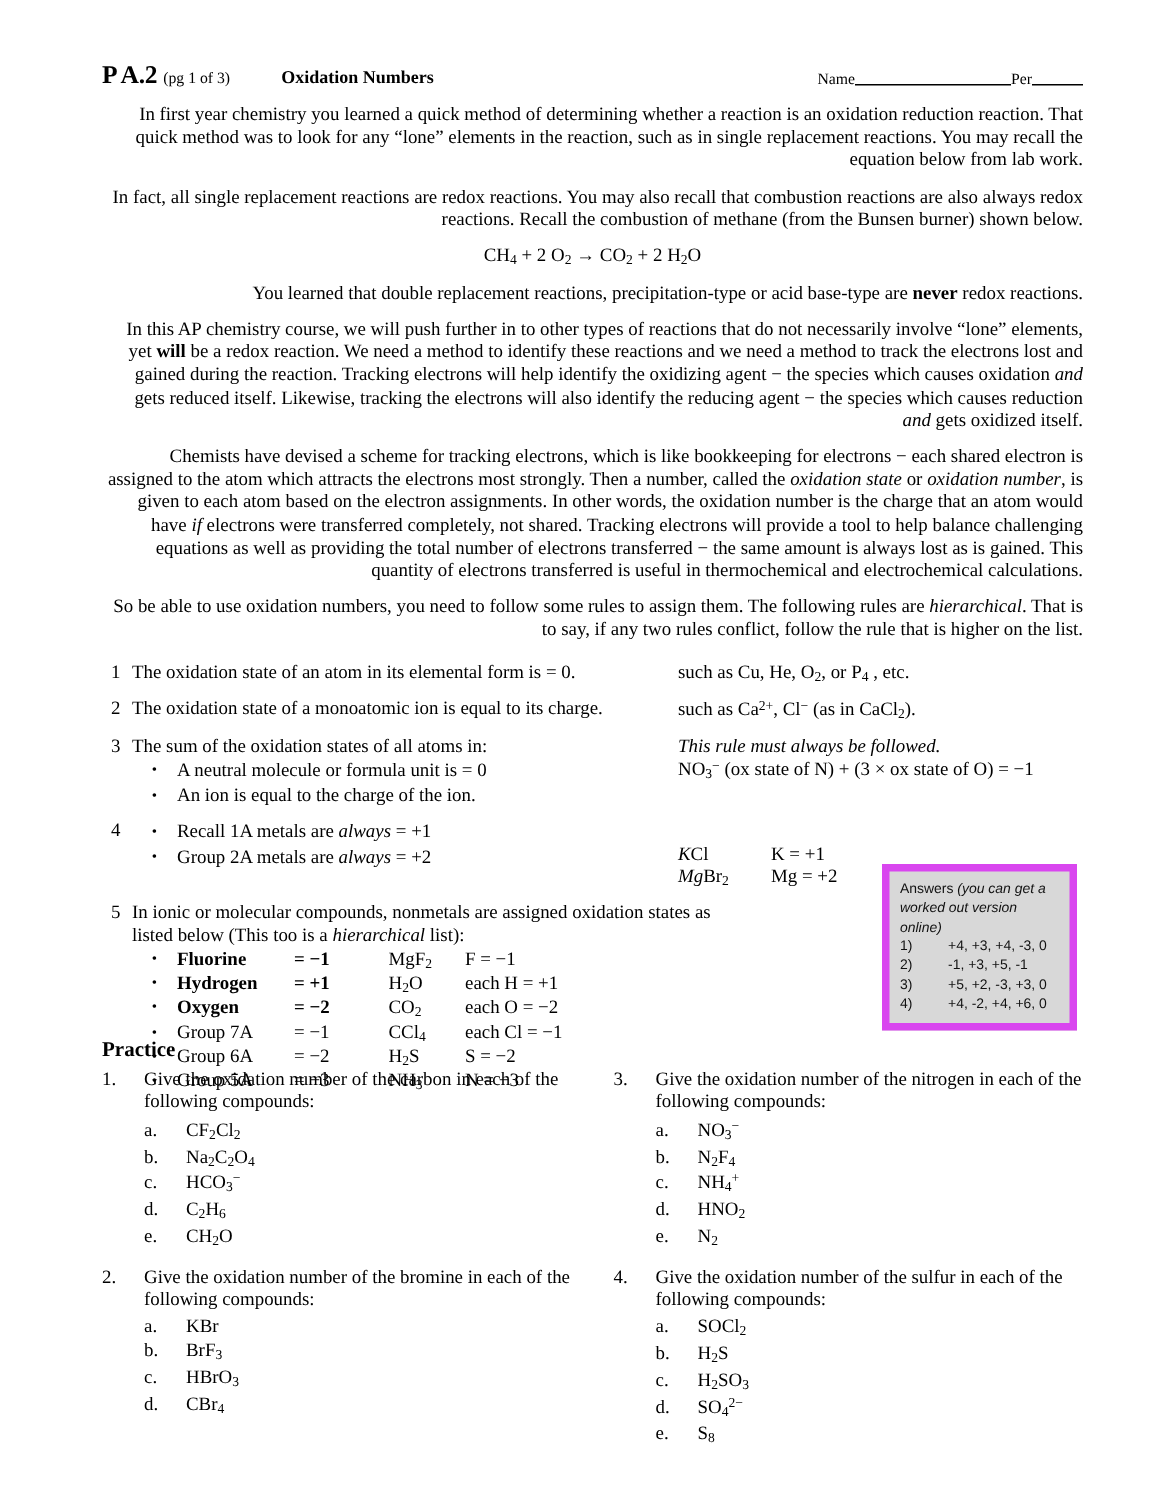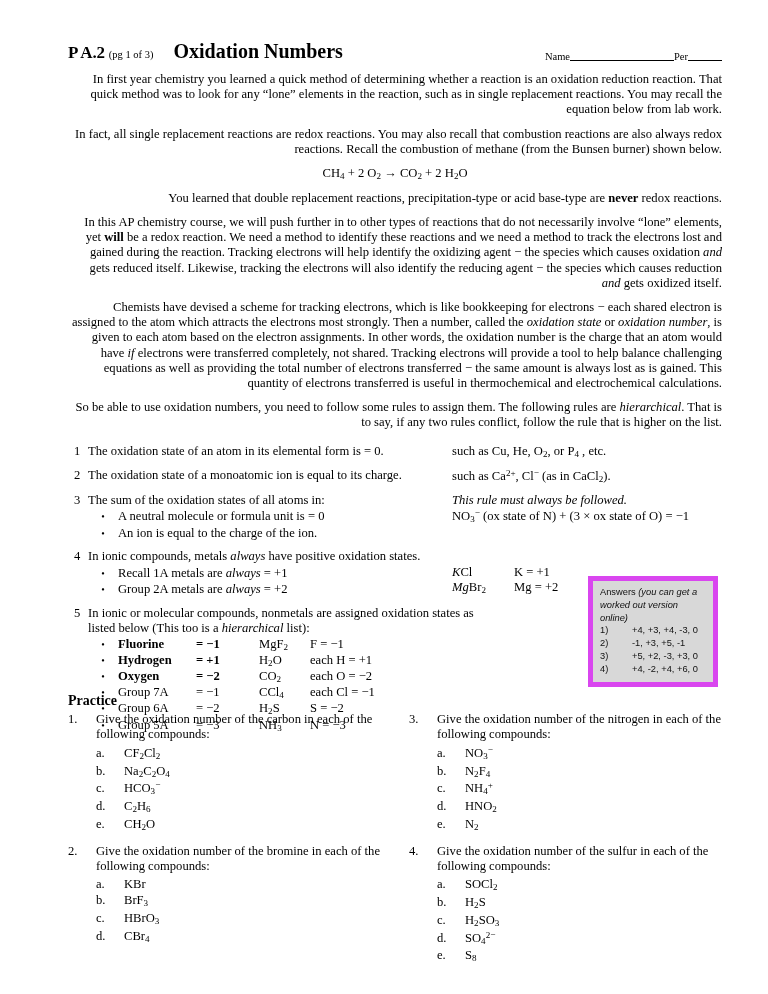--- a/index.html
+++ b/index.html
@@ -41,23 +41,23 @@
     letter-spacing: -0.2px;
     white-space: nowrap;
   }
   .hdr-pg {
     font-size: 10.5px;
     font-weight: normal;
     margin-left: 4px;
     white-space: nowrap;
   }
   .hdr-title {
-    font-size: 20px;
+    font-size: 12px;
     font-weight: bold;
-    margin-left: 20px;
+    margin-left: 34px;
     white-space: nowrap;
   }
   .hdr-spacer { flex: 1 1 auto; }
   .hdr-name {
     font-size: 10.5px;
     white-space: nowrap;
     align-self: flex-end;
     padding-bottom: 1px;
   }
   .ul-long {
@@ -272,21 +272,20 @@
         </div>
         <div class="rule-right">
           <div><i>This rule must always be followed.</i></div>
           <div><span>NO</span><sub>3</sub><sup>−</sup><span>  (ox state of N) + (3 × ox state of O) = −1</span></div>
         </div>
       </div>
 
       <div class="rule">
         <div class="rule-num">4</div>
         <div class="rule-left">
-          <div><span>In ionic compounds, metals </span><i>always</i><span> have positive oxidation states.</span></div>
           <div class="sub">
             <div class="sub-bullet">•</div>
             <div class="sub-text"><span>Recall 1A metals are </span><i>always</i><span> = +1</span></div>
           </div>
           <div class="sub">
             <div class="sub-bullet">•</div>
             <div class="sub-text"><span>Group 2A metals are </span><i>always</i><span> = +2</span></div>
           </div>
         </div>
         <div class="rule-right">

